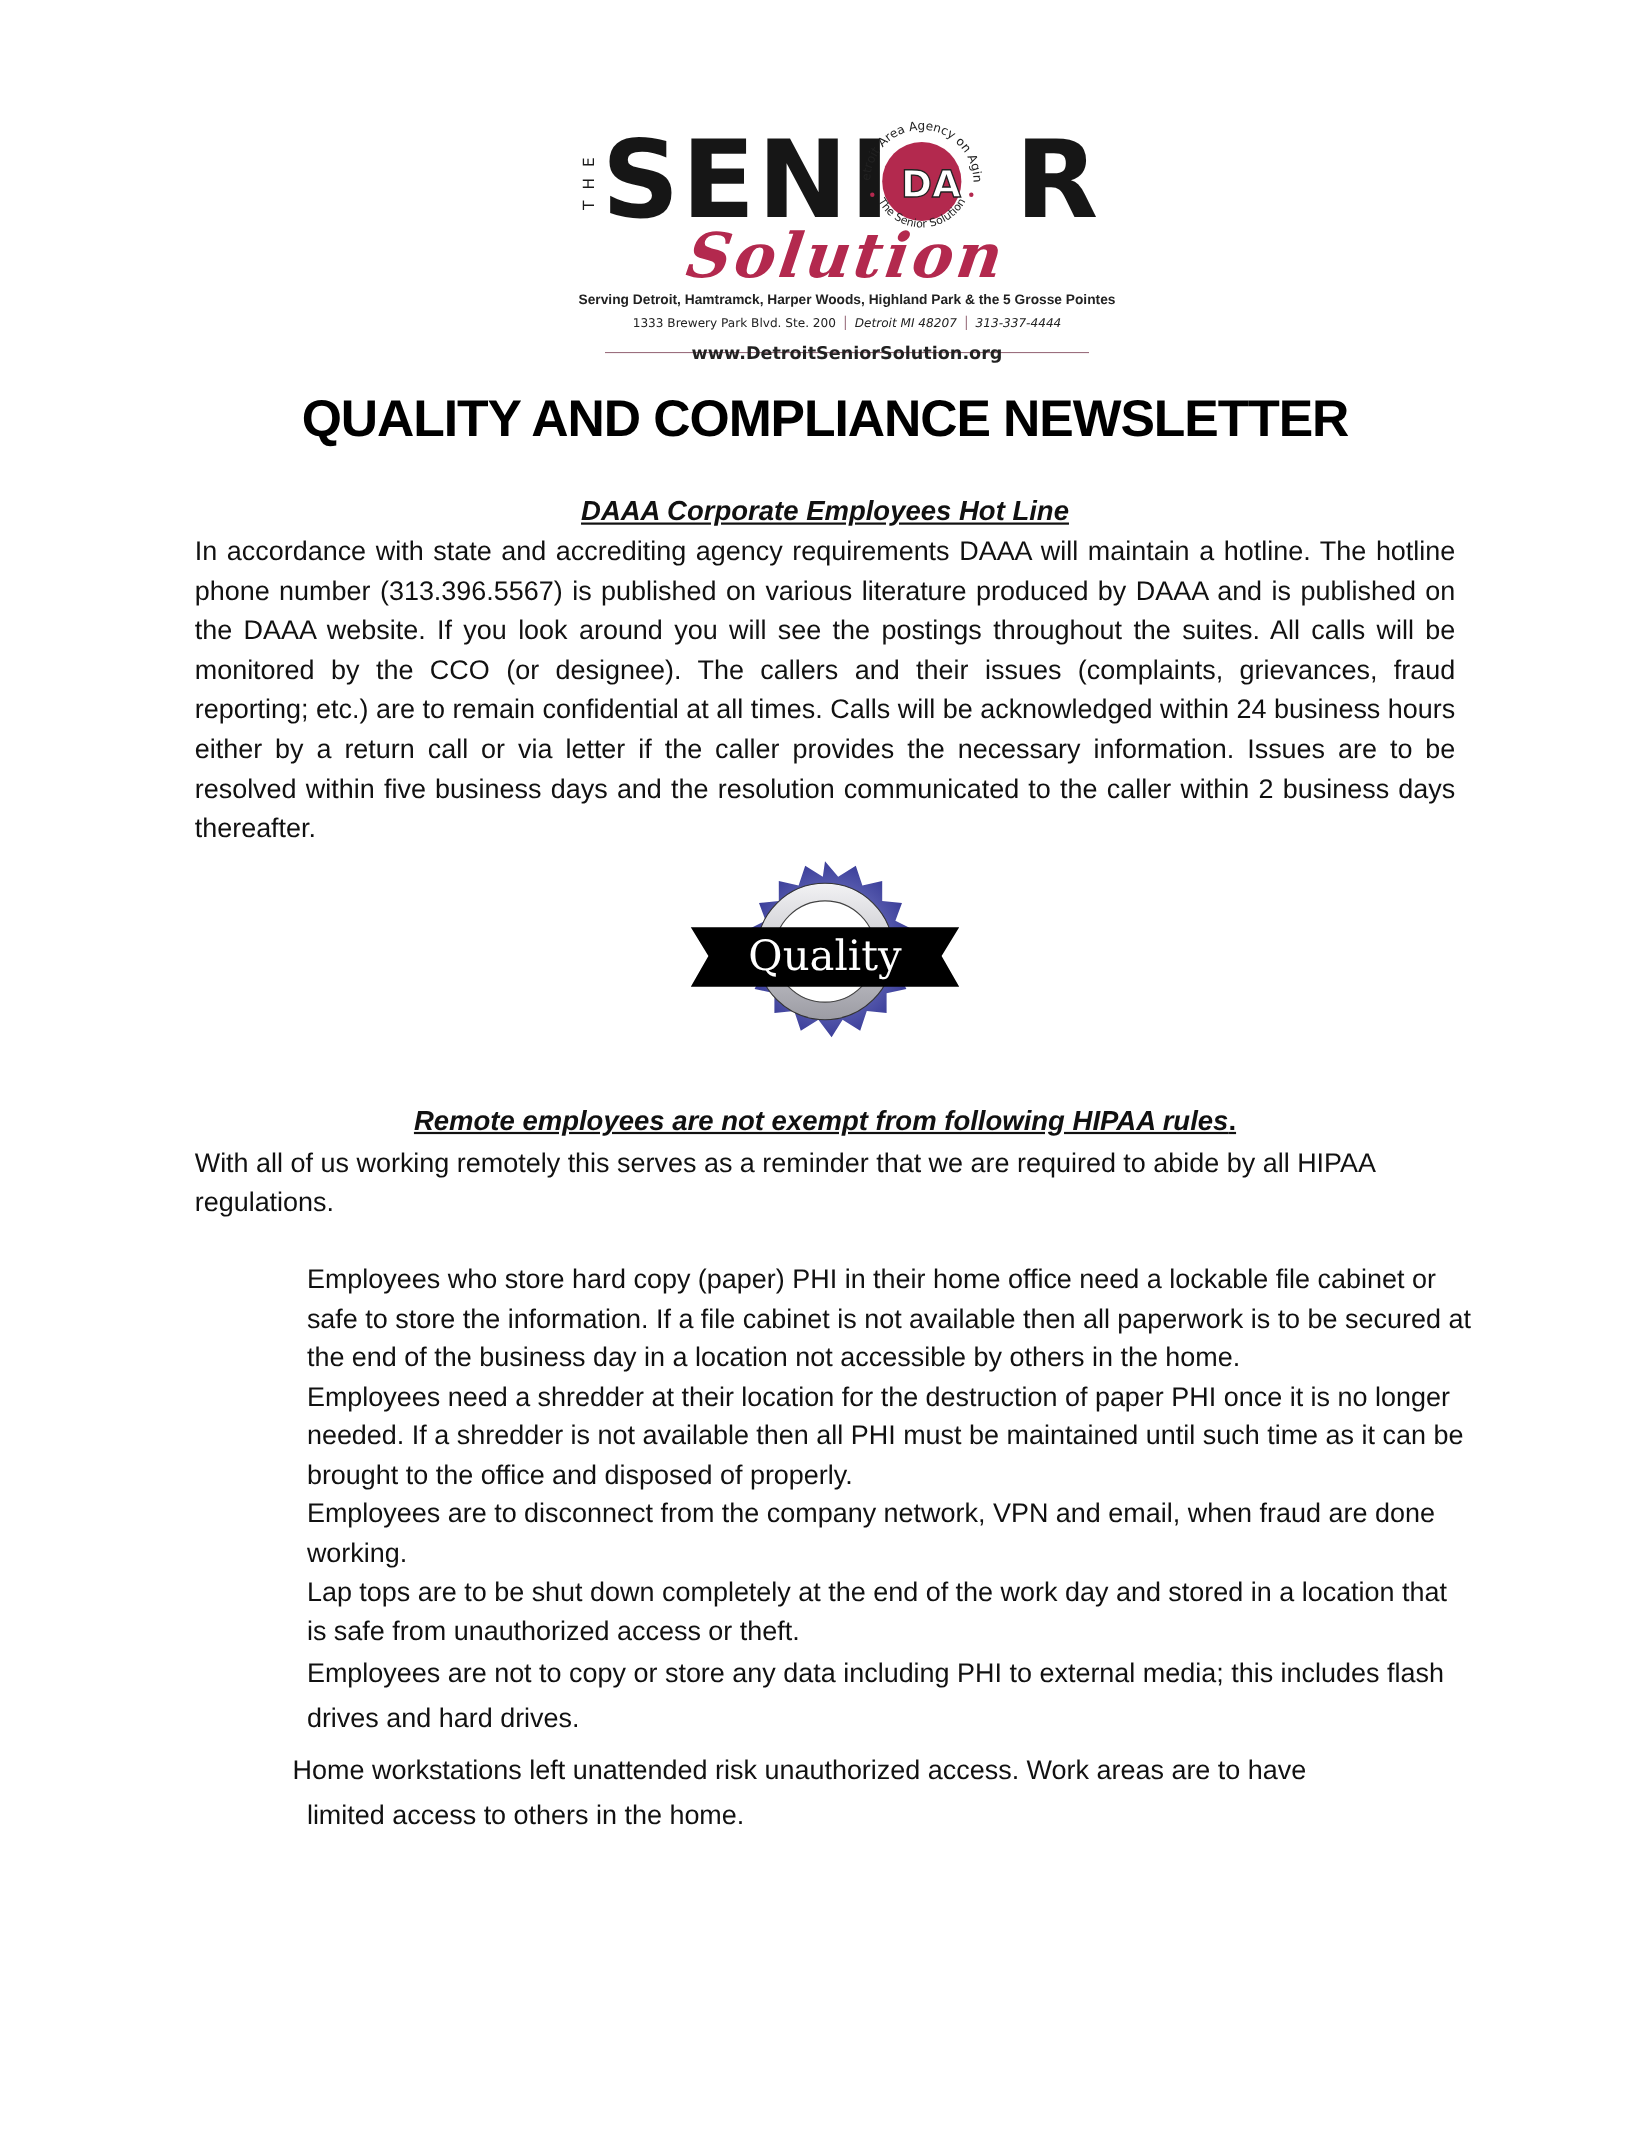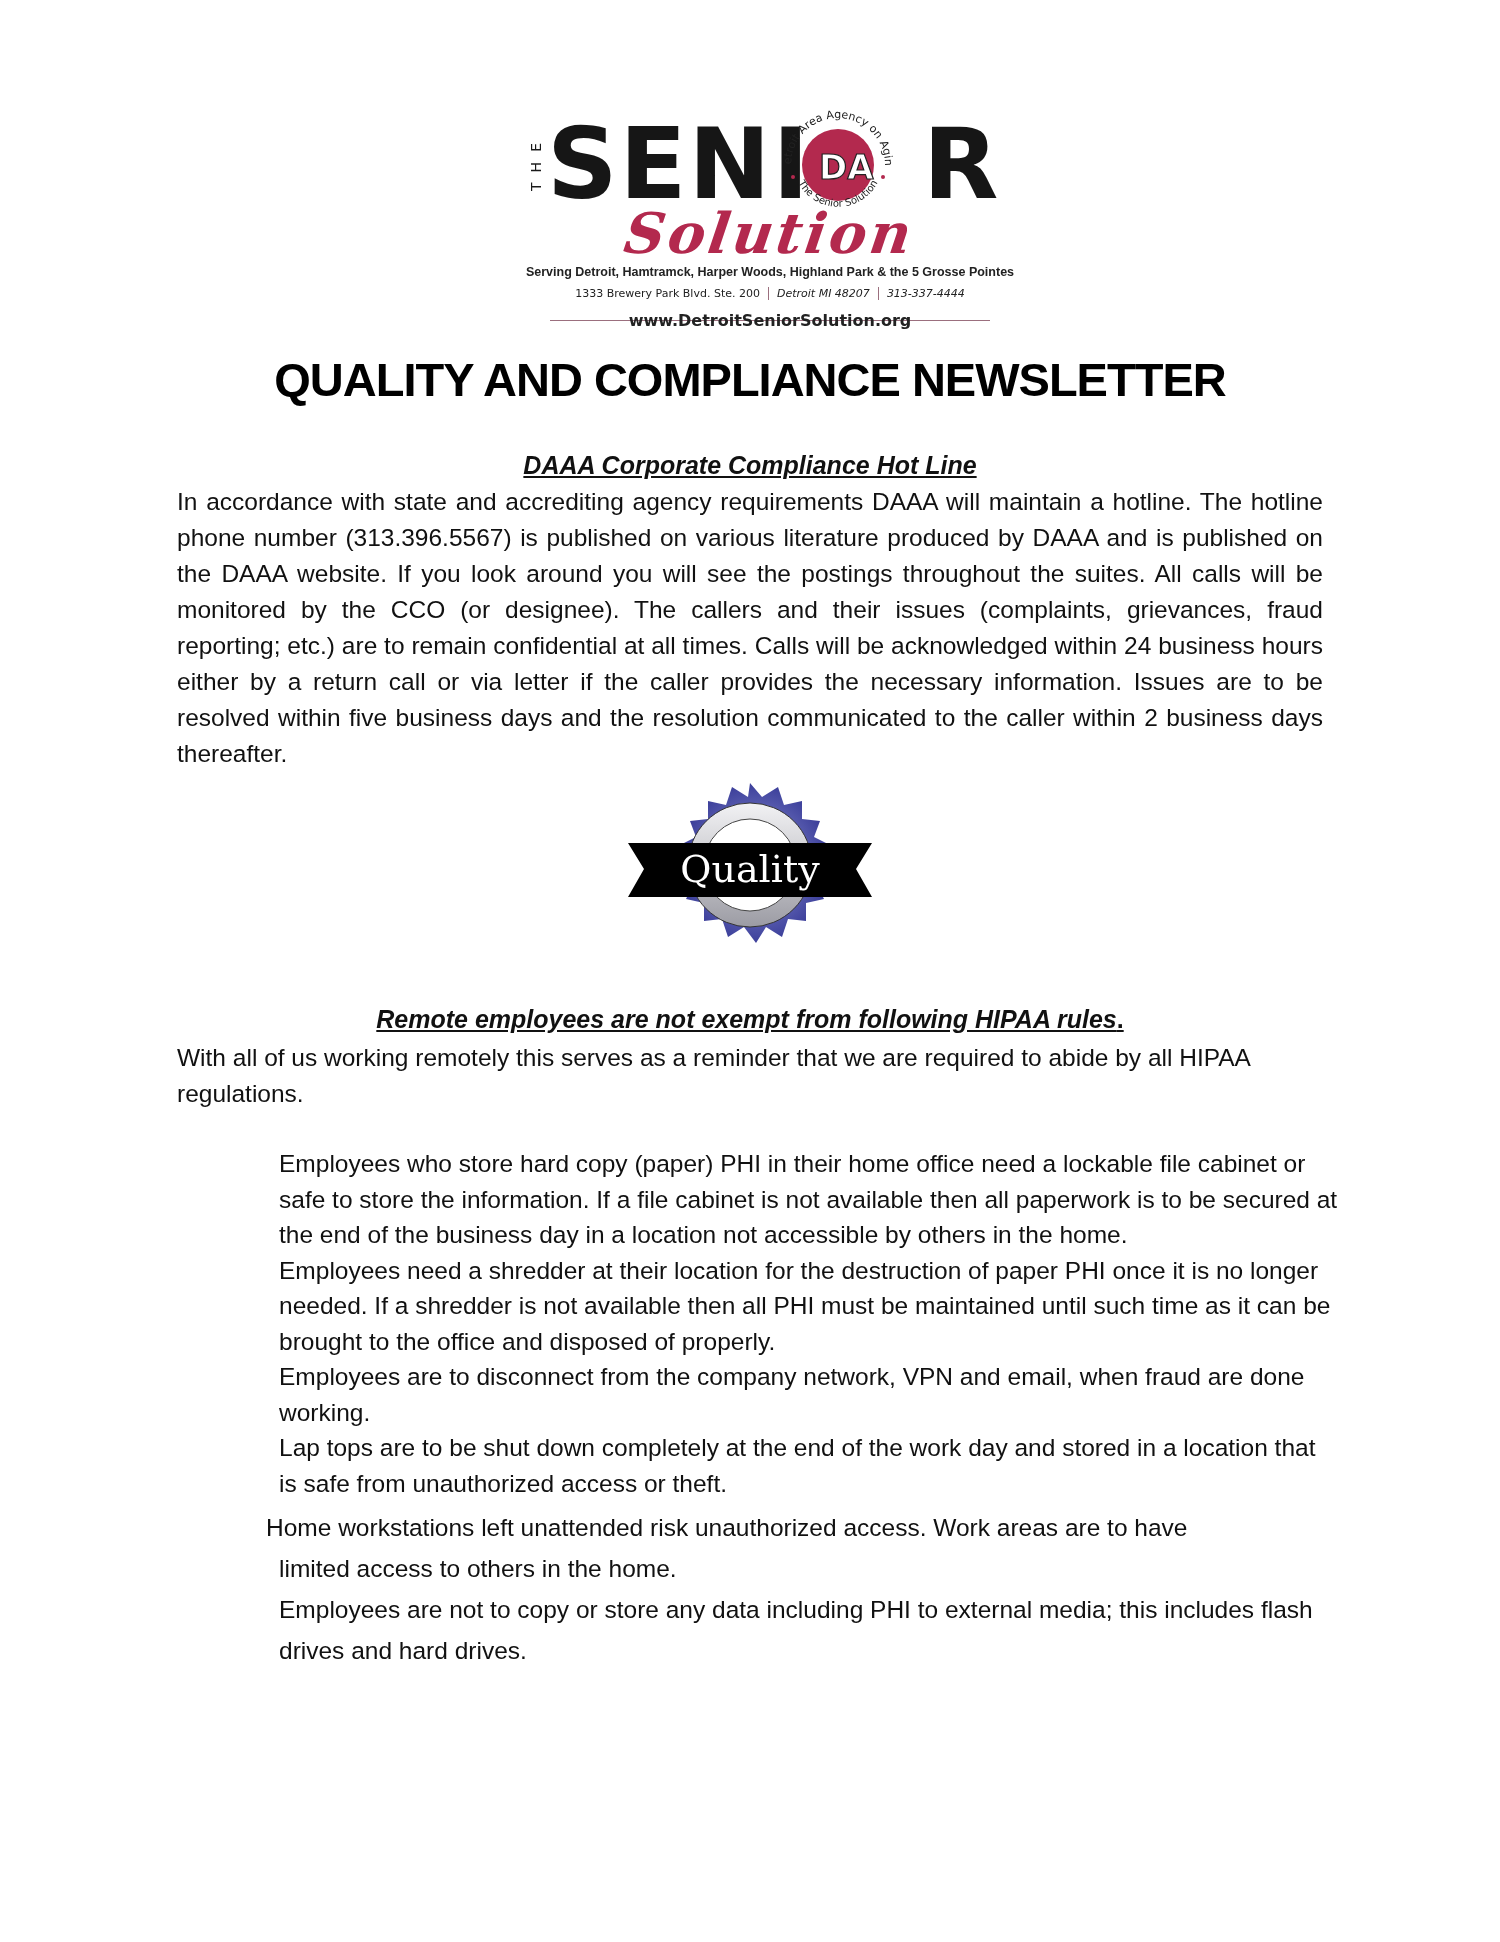--- a/index.html
+++ b/index.html
@@ -99,21 +99,21 @@
     <div class="logo-address">
       <span>1333 Brewery Park Blvd. Ste. 200</span>
       <span>Detroit MI 48207</span>
       <span>313-337-4444</span>
     </div>
     <div class="logo-url">www.DetroitSeniorSolution.org</div>
   </div>
 
   <div class="main-title">QUALITY AND COMPLIANCE NEWSLETTER</div>
 
-  <div class="section-heading hotline-heading">DAAA Corporate Compliance Hot Line</div>
+  <div class="section-heading hotline-heading">DAAA Corporate Employees Hot Line</div>
   <div class="para hotline-body">In accordance with state and accrediting agency requirements DAAA will maintain a hotline. The hotline phone number (313.396.5567) is published on various literature produced by DAAA and is published on the DAAA website. If you look around you will see the postings throughout the suites. All calls will be monitored by the CCO (or designee). The callers and their issues (complaints, grievances, fraud reporting; etc.) are to remain confidential at all times. Calls will be acknowledged within 24 business hours either by a return call or via letter if the caller provides the necessary information. Issues are to be resolved within five business days and the resolution communicated to the caller within 2 business days thereafter.</div>
 
   <svg class="badge" viewBox="0 0 260 190">
     <defs>
       <radialGradient id="starG" cx="50%" cy="50%" r="50%">
         <stop offset="0%" stop-color="#9aa0e0"></stop>
         <stop offset="100%" stop-color="#3c3f9a"></stop>
       </radialGradient>
       <linearGradient id="ringG" x1="0" y1="0" x2="0" y2="1">
         <stop offset="0%" stop-color="#f2f2f4"></stop>
@@ -128,19 +128,19 @@
   </svg>
 
   <div class="section-heading hipaa-heading"><span>Remote employees are not exempt from following HIPAA rules</span><span style="font-style:normal;">.</span></div>
   <div class="para hipaa-intro">With all of us working remotely this serves as a reminder that we are required to abide by all HIPAA regulations.</div>
 
   <div class="list">
     <div class="list-item">Employees who store hard copy (paper) PHI in their home office need a lockable file cabinet or safe to store the information. If a file cabinet is not available then all paperwork is to be secured at the end of the business day in a location not accessible by others in the home.</div>
     <div class="list-item">Employees need a shredder at their location for the destruction of paper PHI once it is no longer needed. If a shredder is not available then all PHI must be maintained until such time as it can be brought to the office and disposed of properly.</div>
     <div class="list-item">Employees are to disconnect from the company network, VPN and email, when fraud are done working.</div>
     <div class="list-item">Lap tops are to be shut down completely at the end of the work day and stored in a location that is safe from unauthorized access or theft.</div>
+    <div class="list-item tall">Employees are not to copy or store any data including PHI to external media; this includes flash drives and hard drives.</div>
     <div class="list-item outdent tall">
       <span>Home workstations left unattended risk unauthorized access.  Work areas are to have</span>
       <span class="cont">limited access to others in the home.</span>
     </div>
-    <div class="list-item tall">Employees are not to copy or store any data including PHI to external media; this includes flash drives and hard drives.</div>
   </div>
 </div>
 
 </body></html>

